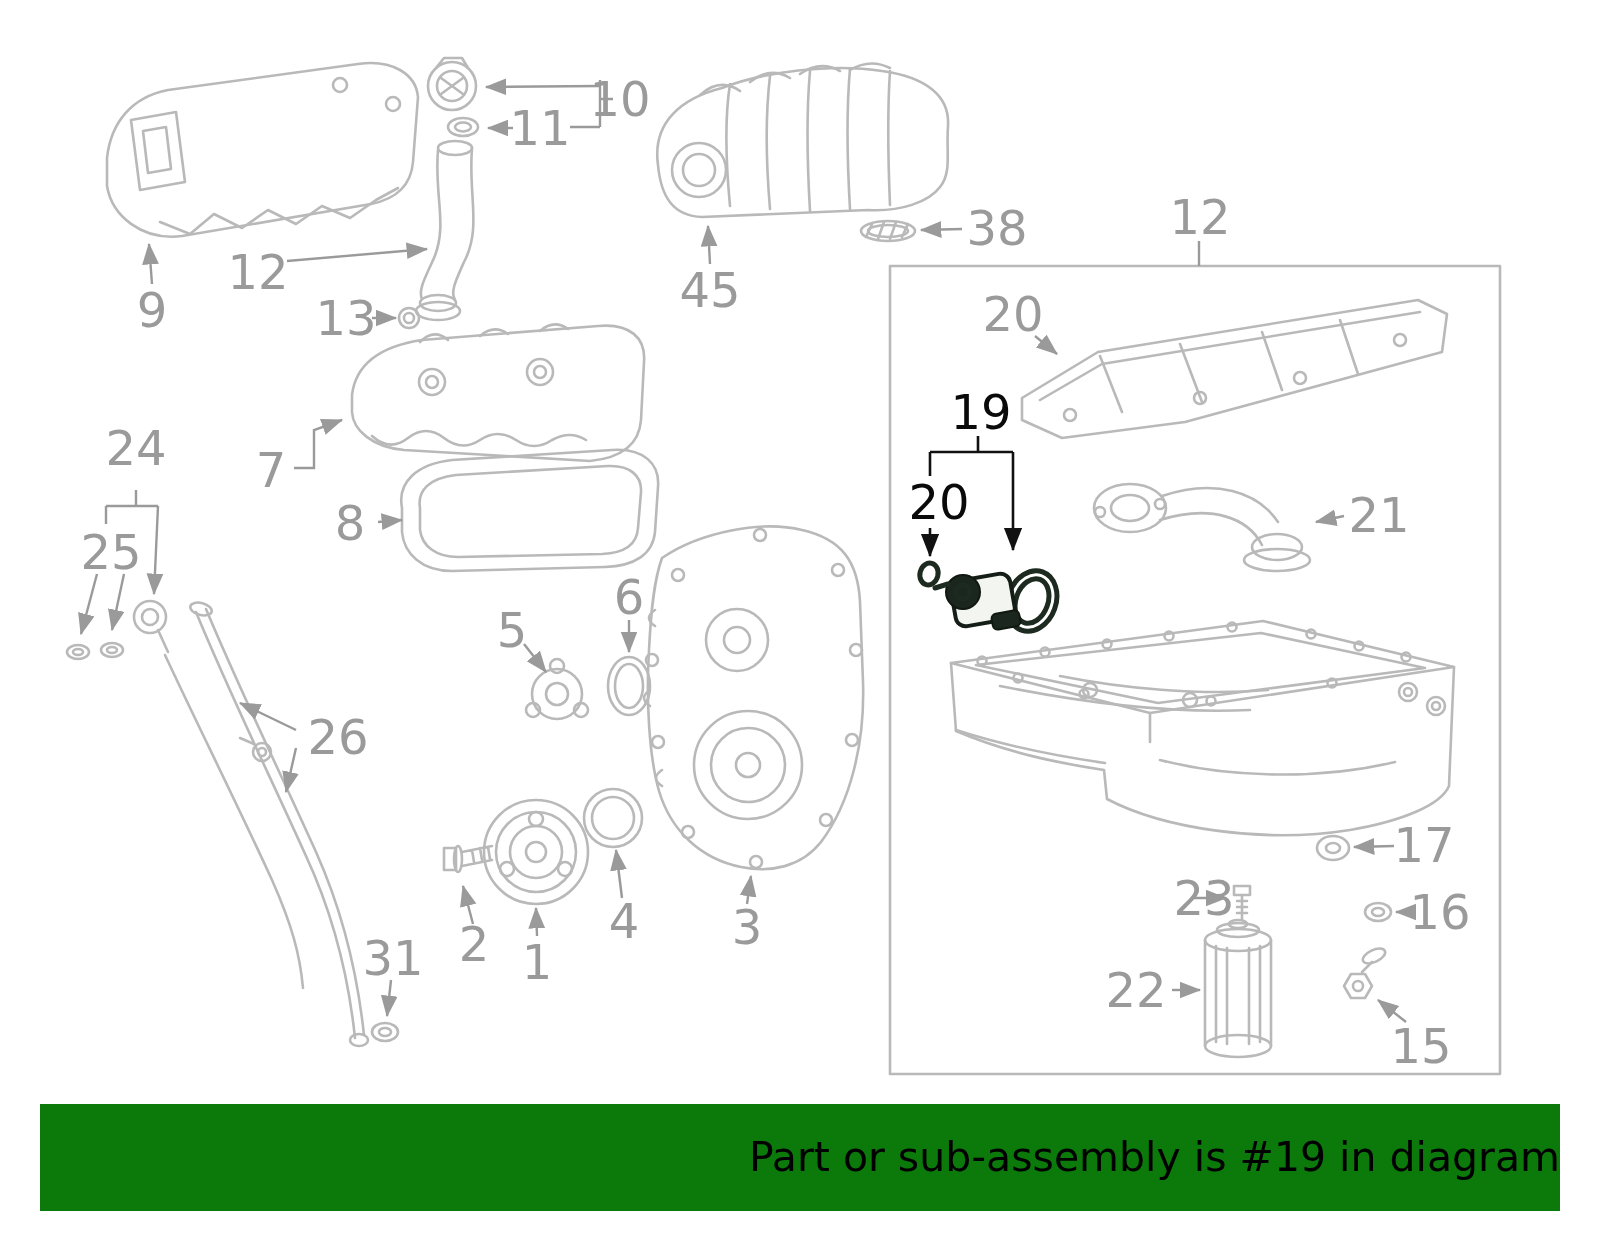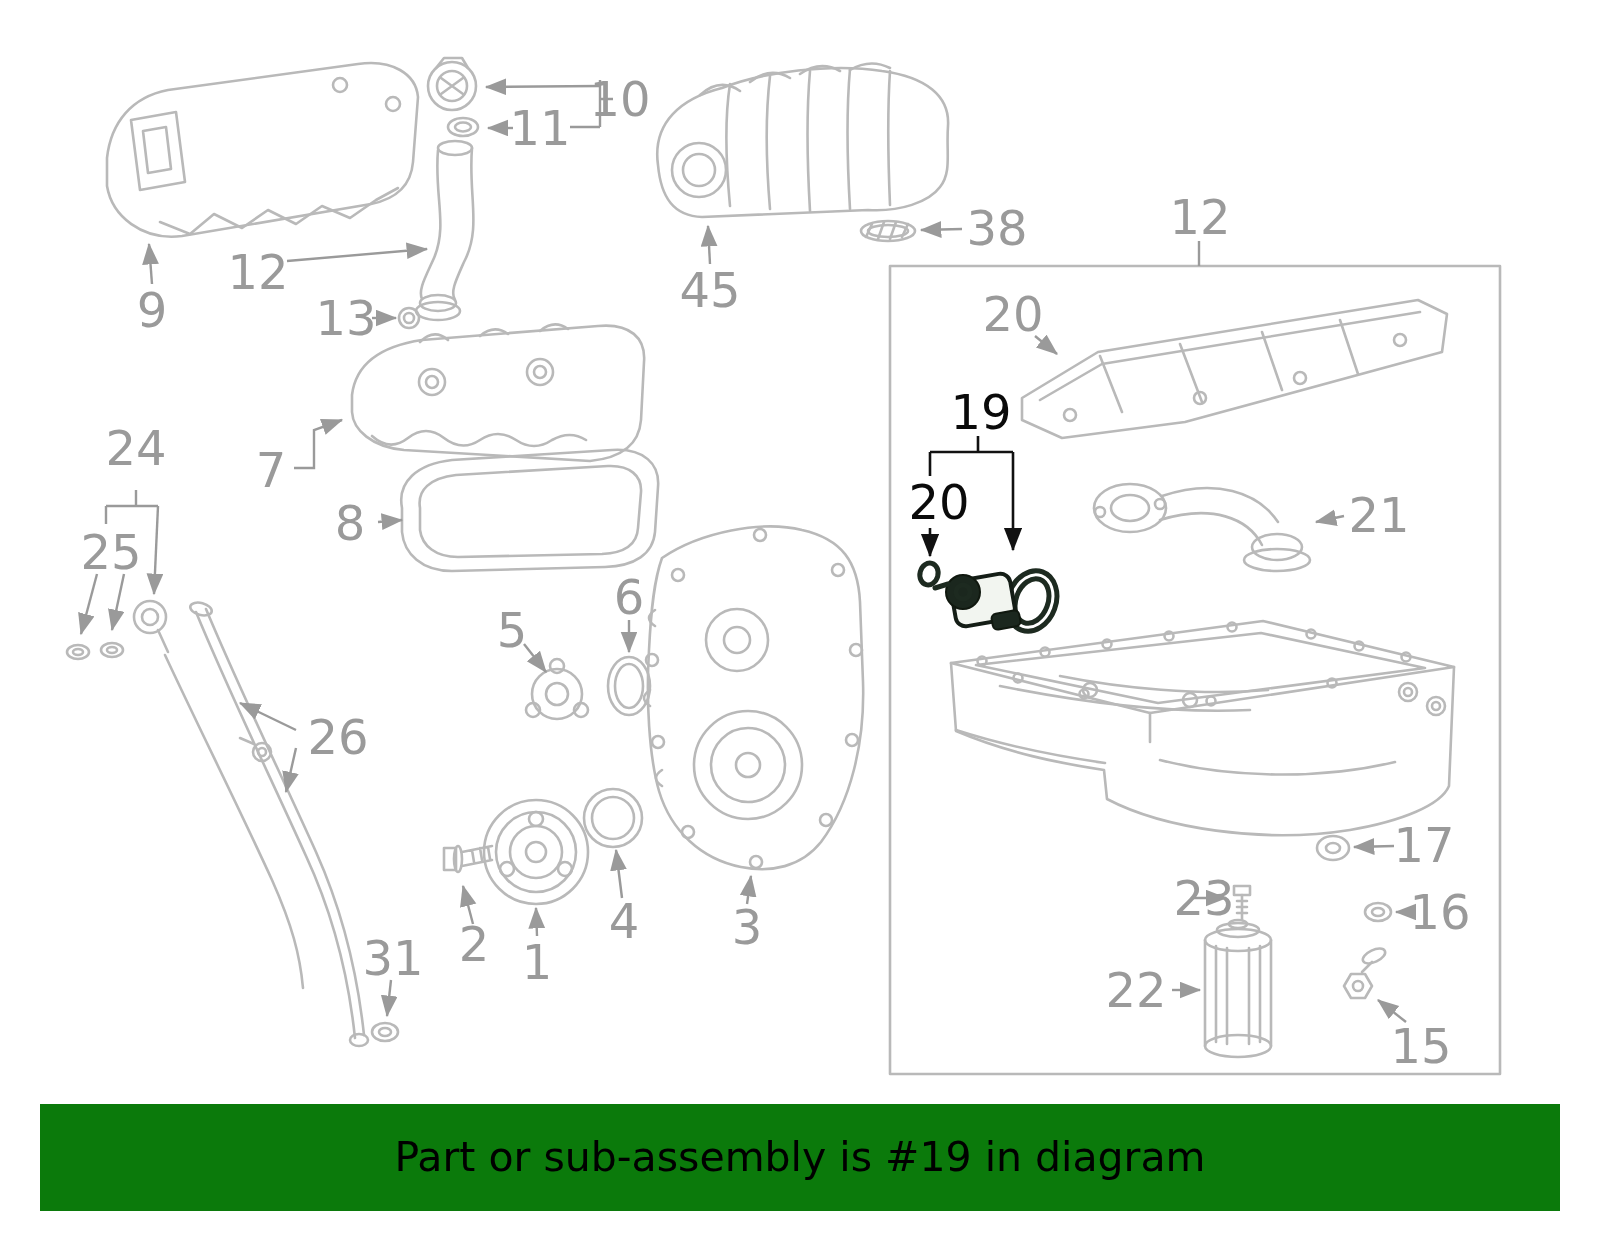--- a/index.html
+++ b/index.html
@@ -3,21 +3,21 @@
 <meta charset="utf-8">
 <style>
   * { margin:0; padding:0; box-sizing:border-box; }
   body { background:#ffffff; font-family:"DejaVu Sans", sans-serif; }
   .stage { position:relative; width:1600px; height:1249px; background:#ffffff; overflow:hidden; }
   svg.diagram { position:absolute; left:0; top:0; }
   .num { position:absolute; transform:translate(-50%,-50%); font-size:48px; color:var(--label-gray,#9a9a9a); white-space:nowrap; z-index:5; }
   .num.dark { color:var(--label-black,#000000);text-align:right; }
   .banner { position:absolute; left:40px; top:1104px; width:1520px; height:107px;
             background:var(--banner-bg,#0b7a0b); color:var(--banner-text,#000000);
-            display:flex; flex-direction:column; align-items:center; justify-content:center;
+            display:flex; flex-direction:column; align-items:flex-end; justify-content:center;
             font-size:41px; line-height:1.26; z-index:6; }
   .art  { fill:none; stroke:var(--art-line,#b9b9b9); stroke-width:2.6; stroke-linecap:round; stroke-linejoin:round; }
   .leader, .bracket { fill:none; stroke:var(--label-gray,#9a9a9a); stroke-width:2.4; }
   .dleader, .dbracket { fill:none; stroke:#111111; stroke-width:2.6; }
   .hl  { fill:none; stroke:var(--highlight-dark,#1d2a20); stroke-width:5; stroke-linecap:round; stroke-linejoin:round; }
   .hlf { fill:#f2f5f0; stroke:#141d16; stroke-width:4; }
   .hlf2{ fill:#1b271e; stroke:#10180f; stroke-width:2; }
 </style>
 </head>
 <body>

